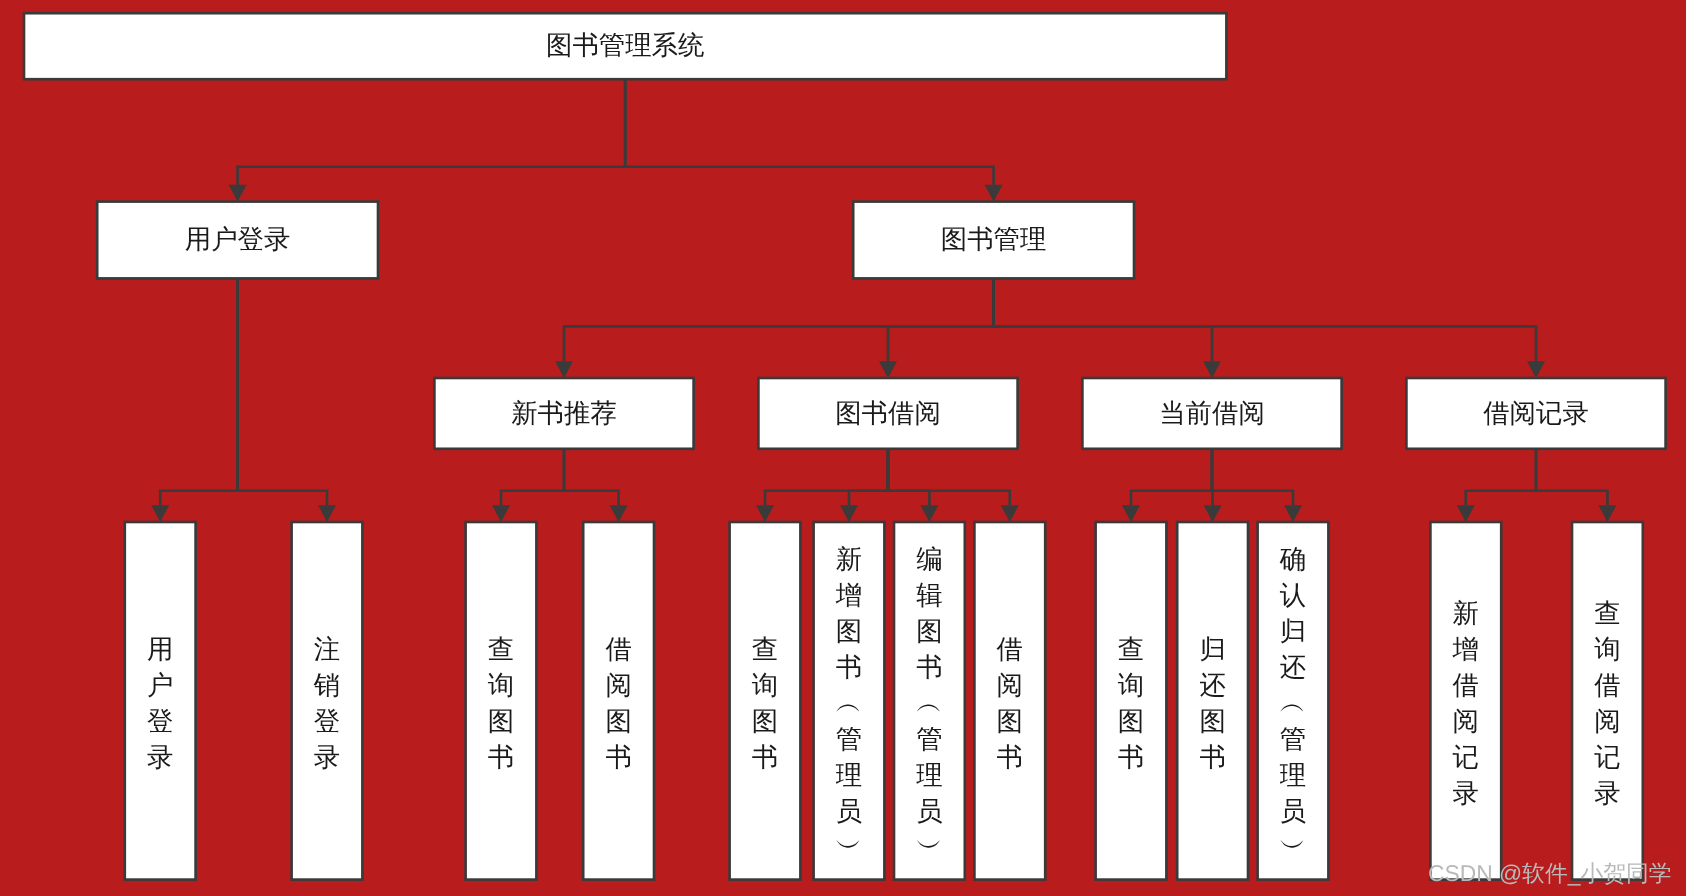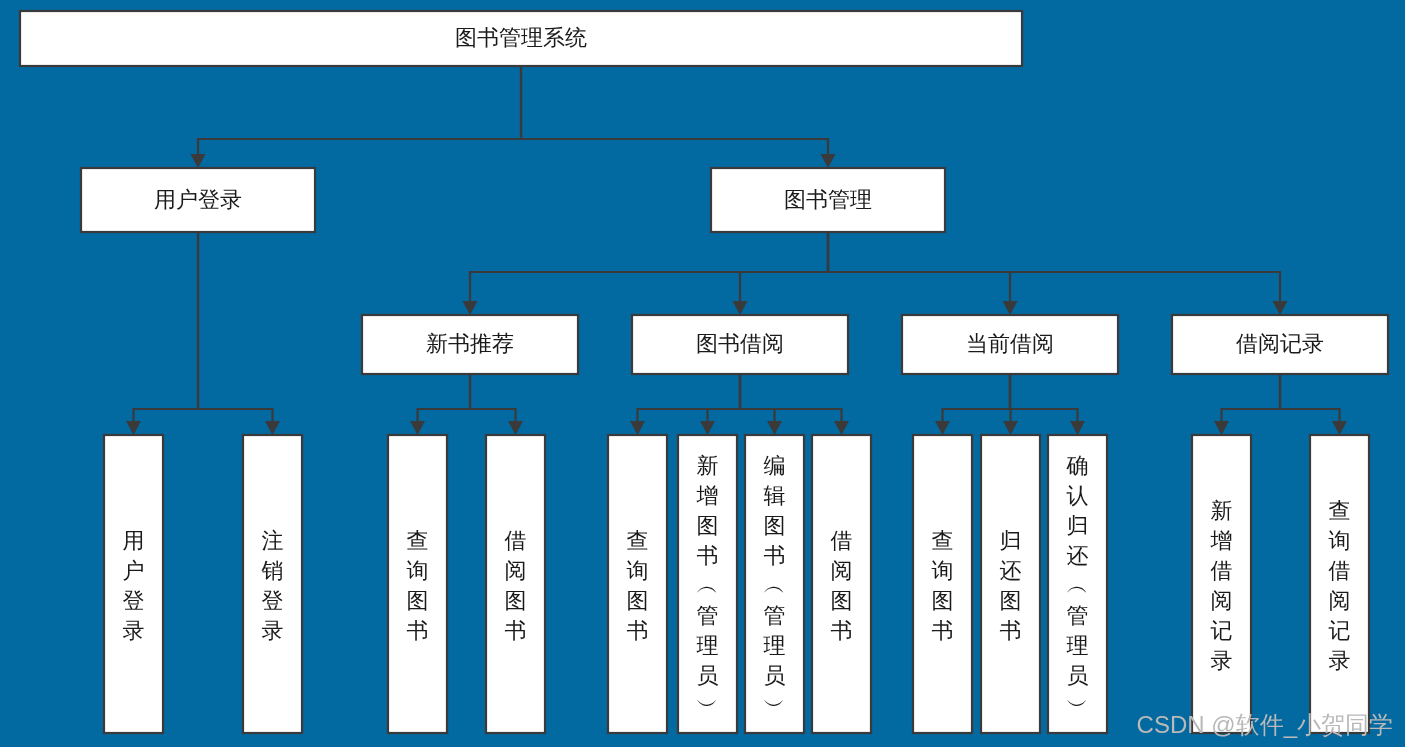--- a/index.html
+++ b/index.html
@@ -4,21 +4,21 @@
 <style>
   html, body {
     margin: 0;
     padding: 0;
     background: #ffffff;
   }
   #stage {
     position: relative;
     width: 1405px;
     height: 747px;
-    background: #0369a1;
+    background: #b91c1c;
     overflow: hidden;
     font-family: "Liberation Sans", "DejaVu Sans", sans-serif;
   }
   #diagram-svg {
     position: absolute;
     left: 0;
     top: 0;
     width: 1405px;
     height: 747px;
   }
@@ -48,21 +48,21 @@
   }
   .arrow-head {
     fill: #3a3a3a;
     stroke: none;
   }
   .watermark {
     position: absolute;
     right: 12px;
     bottom: 6px;
     color: #b9b9b9;
-    font-size: 24px;
+    font-size: 19px;
     font-family: "Liberation Sans", "DejaVu Sans", sans-serif;
     white-space: nowrap;
     user-select: none;
   }
 </style>
 </head>
 <body>
 
 <div id="stage">
 

